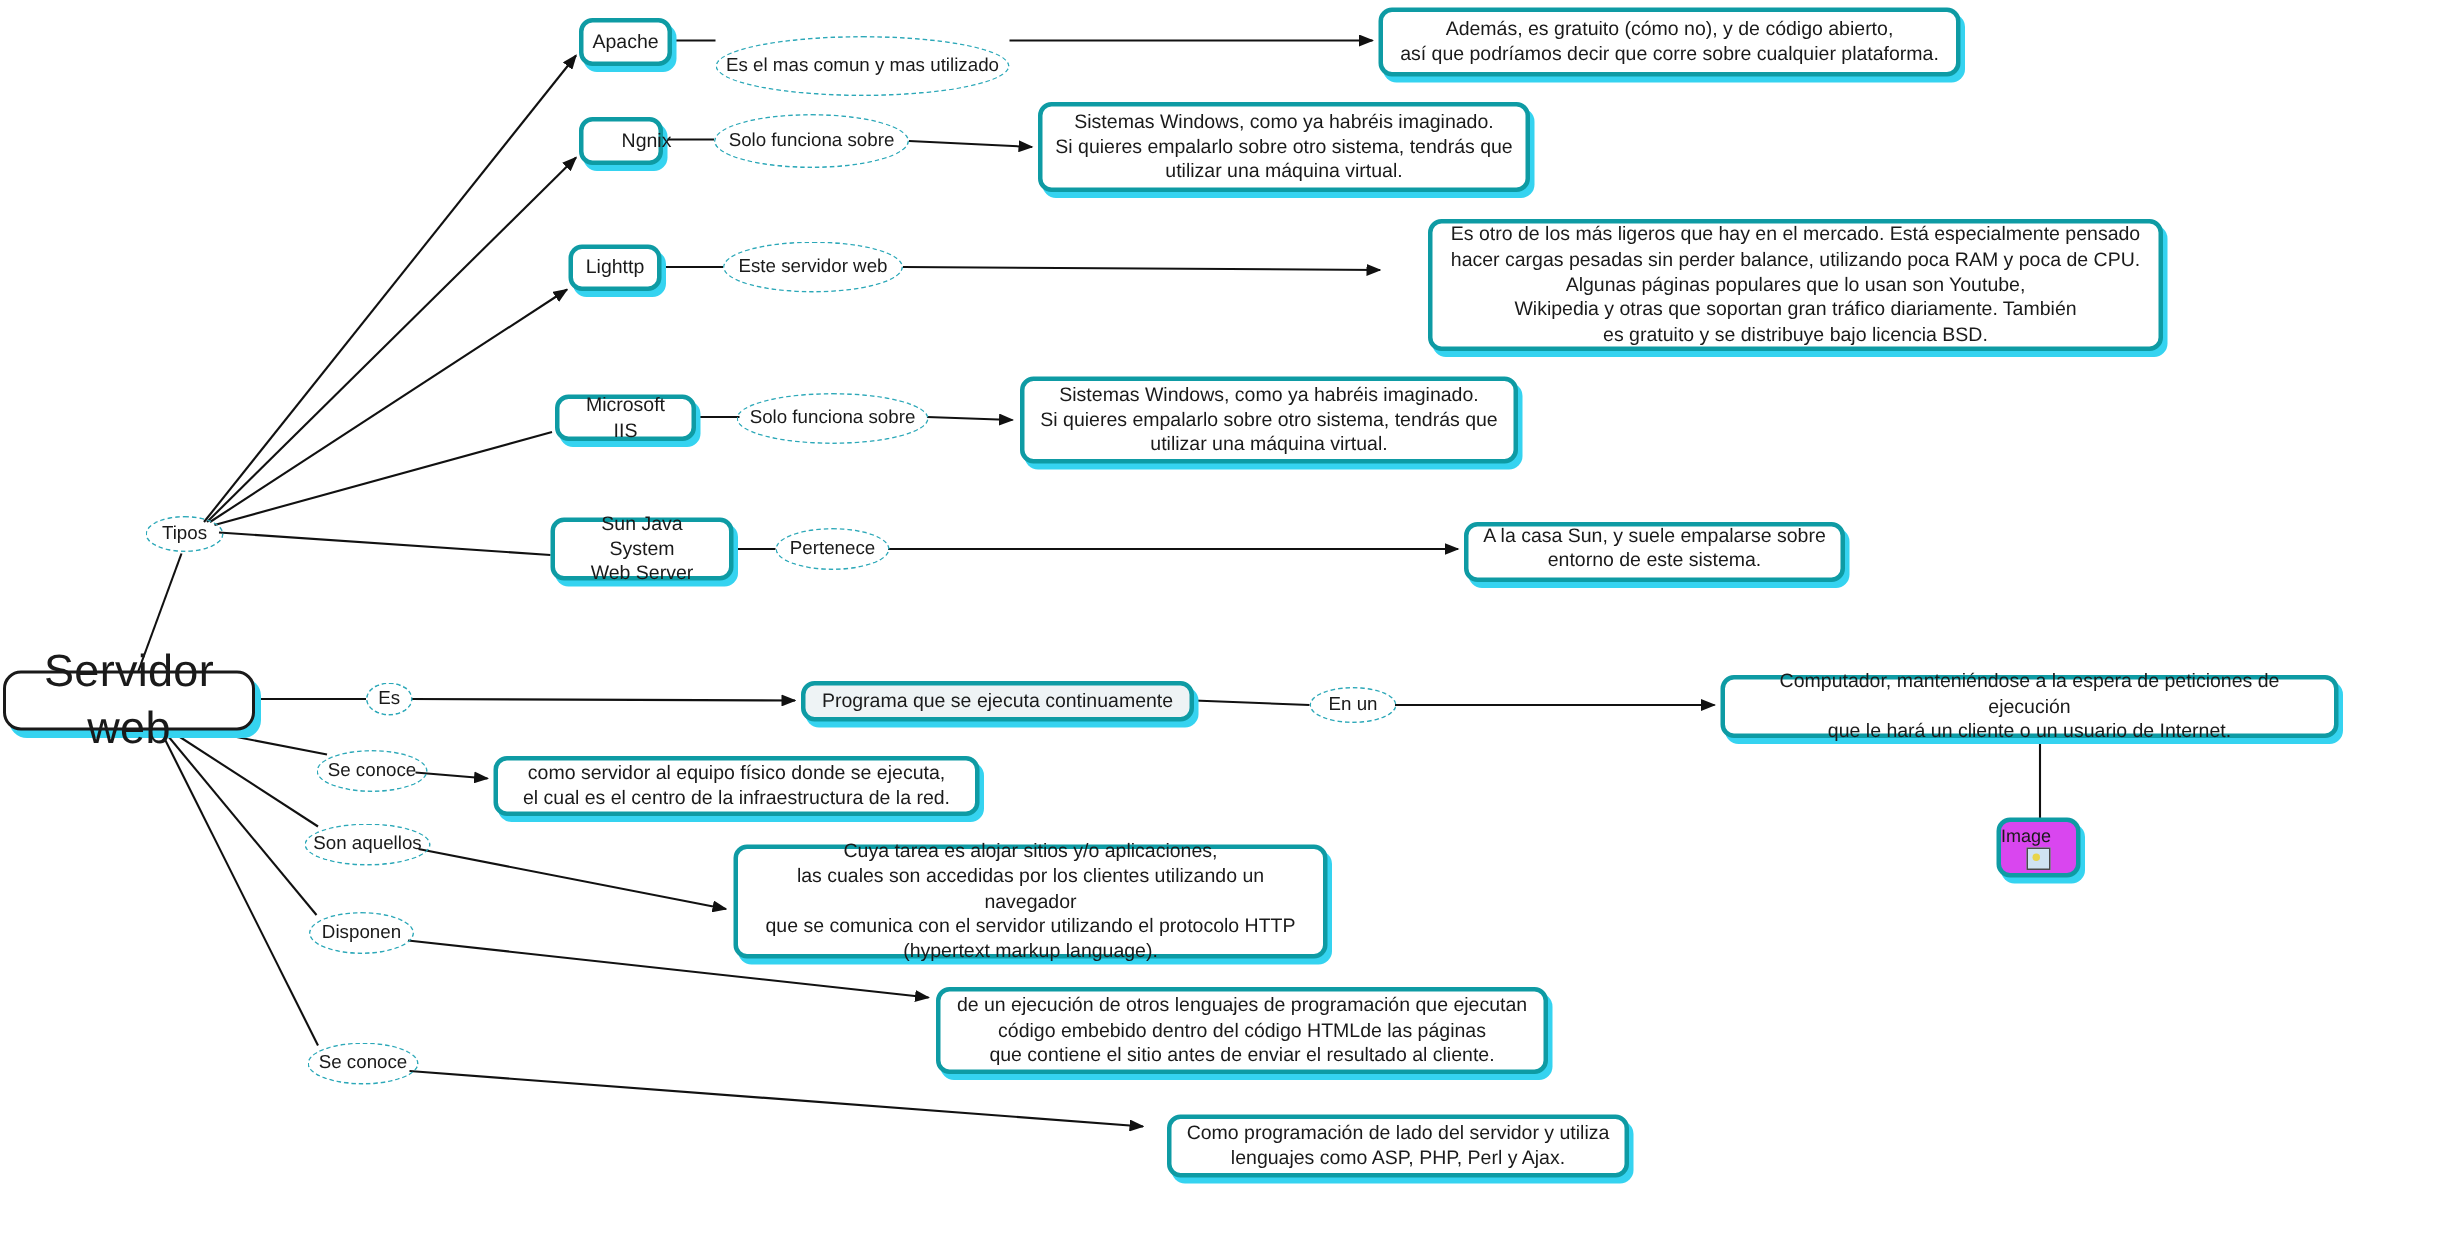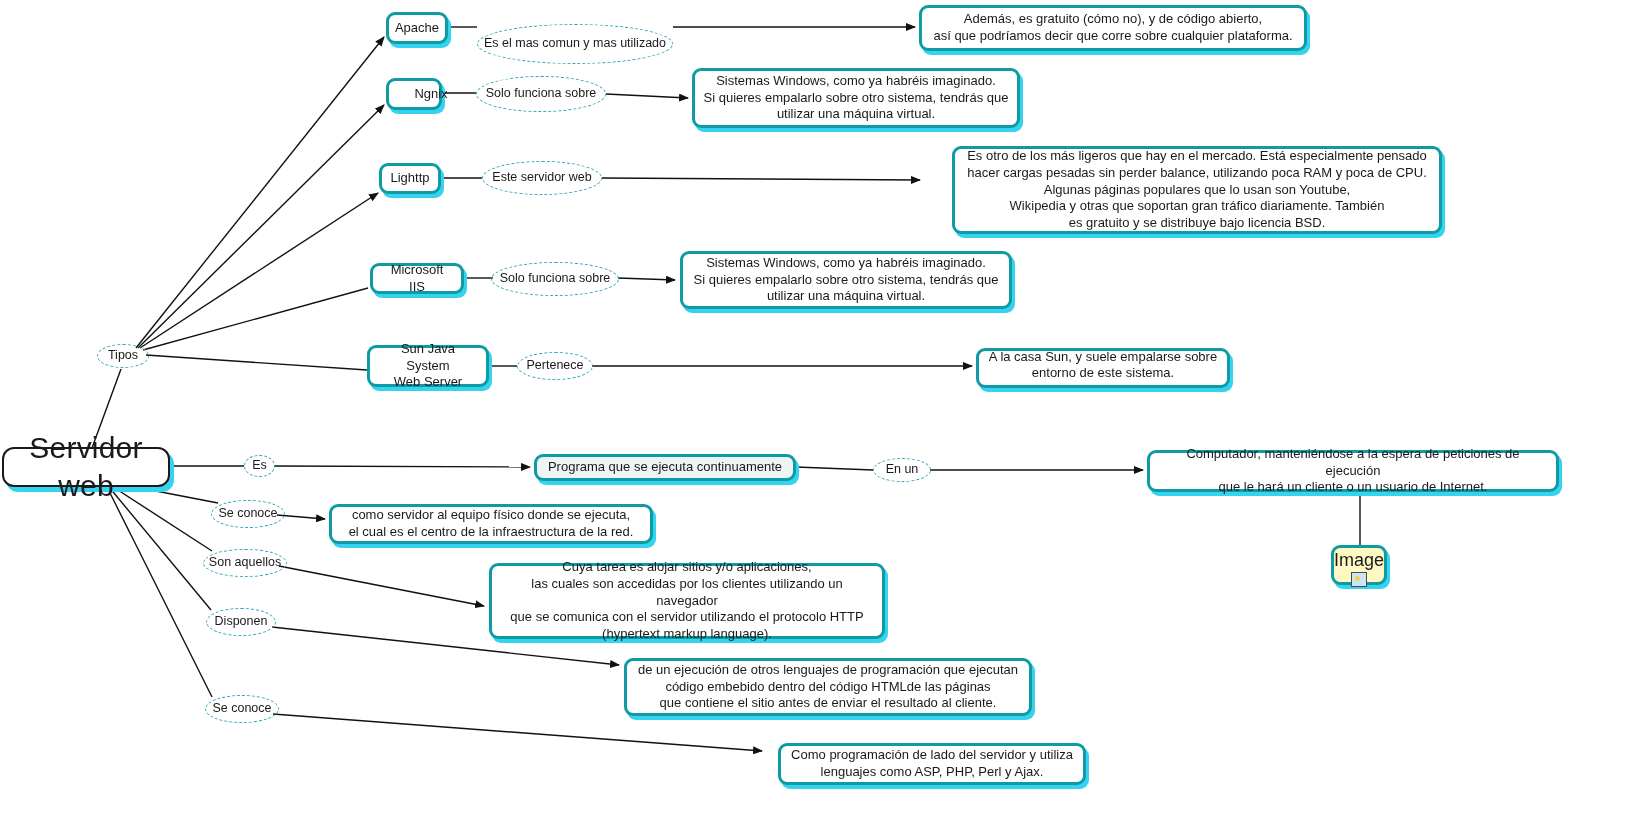--- a/index.html
+++ b/index.html
@@ -68,23 +68,23 @@
     text-align: center;
     white-space: nowrap;
     z-index: 4;
   }
   .node-text { display: block; white-space: pre-line; }
   .img-node {
     position: absolute;
     box-sizing: border-box;
     border: 3px solid #0E9BA4;
     border-radius: 9px;
-    background: #fef9c3;
+    background: #d946ef;
     box-shadow: 3px 4px 0 0 #35D3F0;
-    font-size: 18px;
+    font-size: 12px;
     color: #1a1a1a;
     text-align: left;
     padding-top: 2px;
     z-index: 3;
   }
   .img-thumb {
     width: 14px;
     height: 13px;
     margin: 1px auto 0 auto;
     border: 1px solid #4a4a4a;

